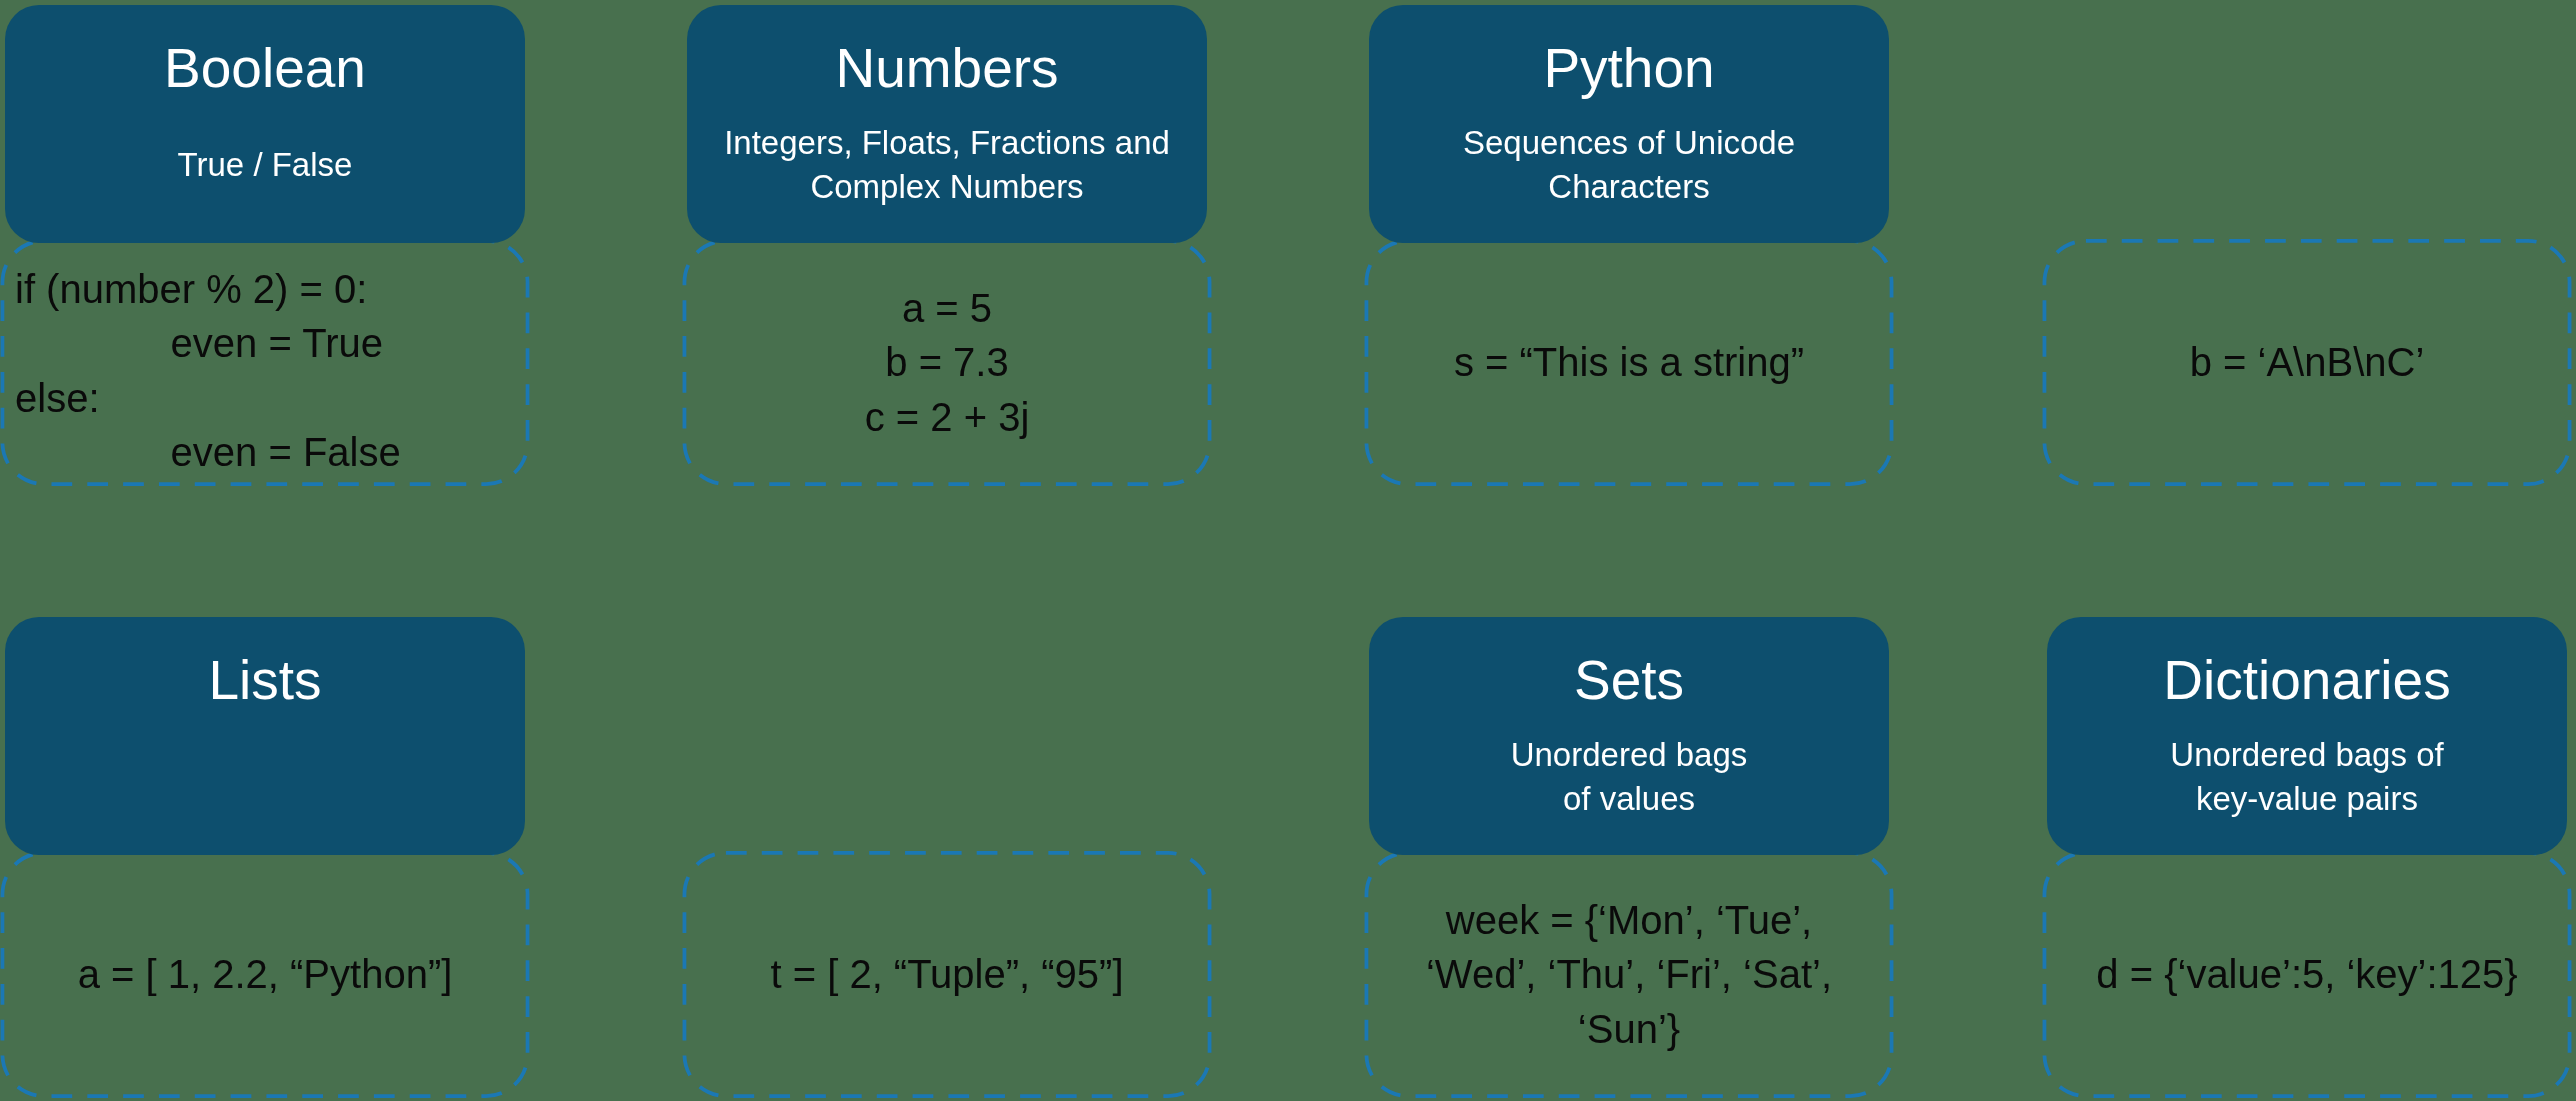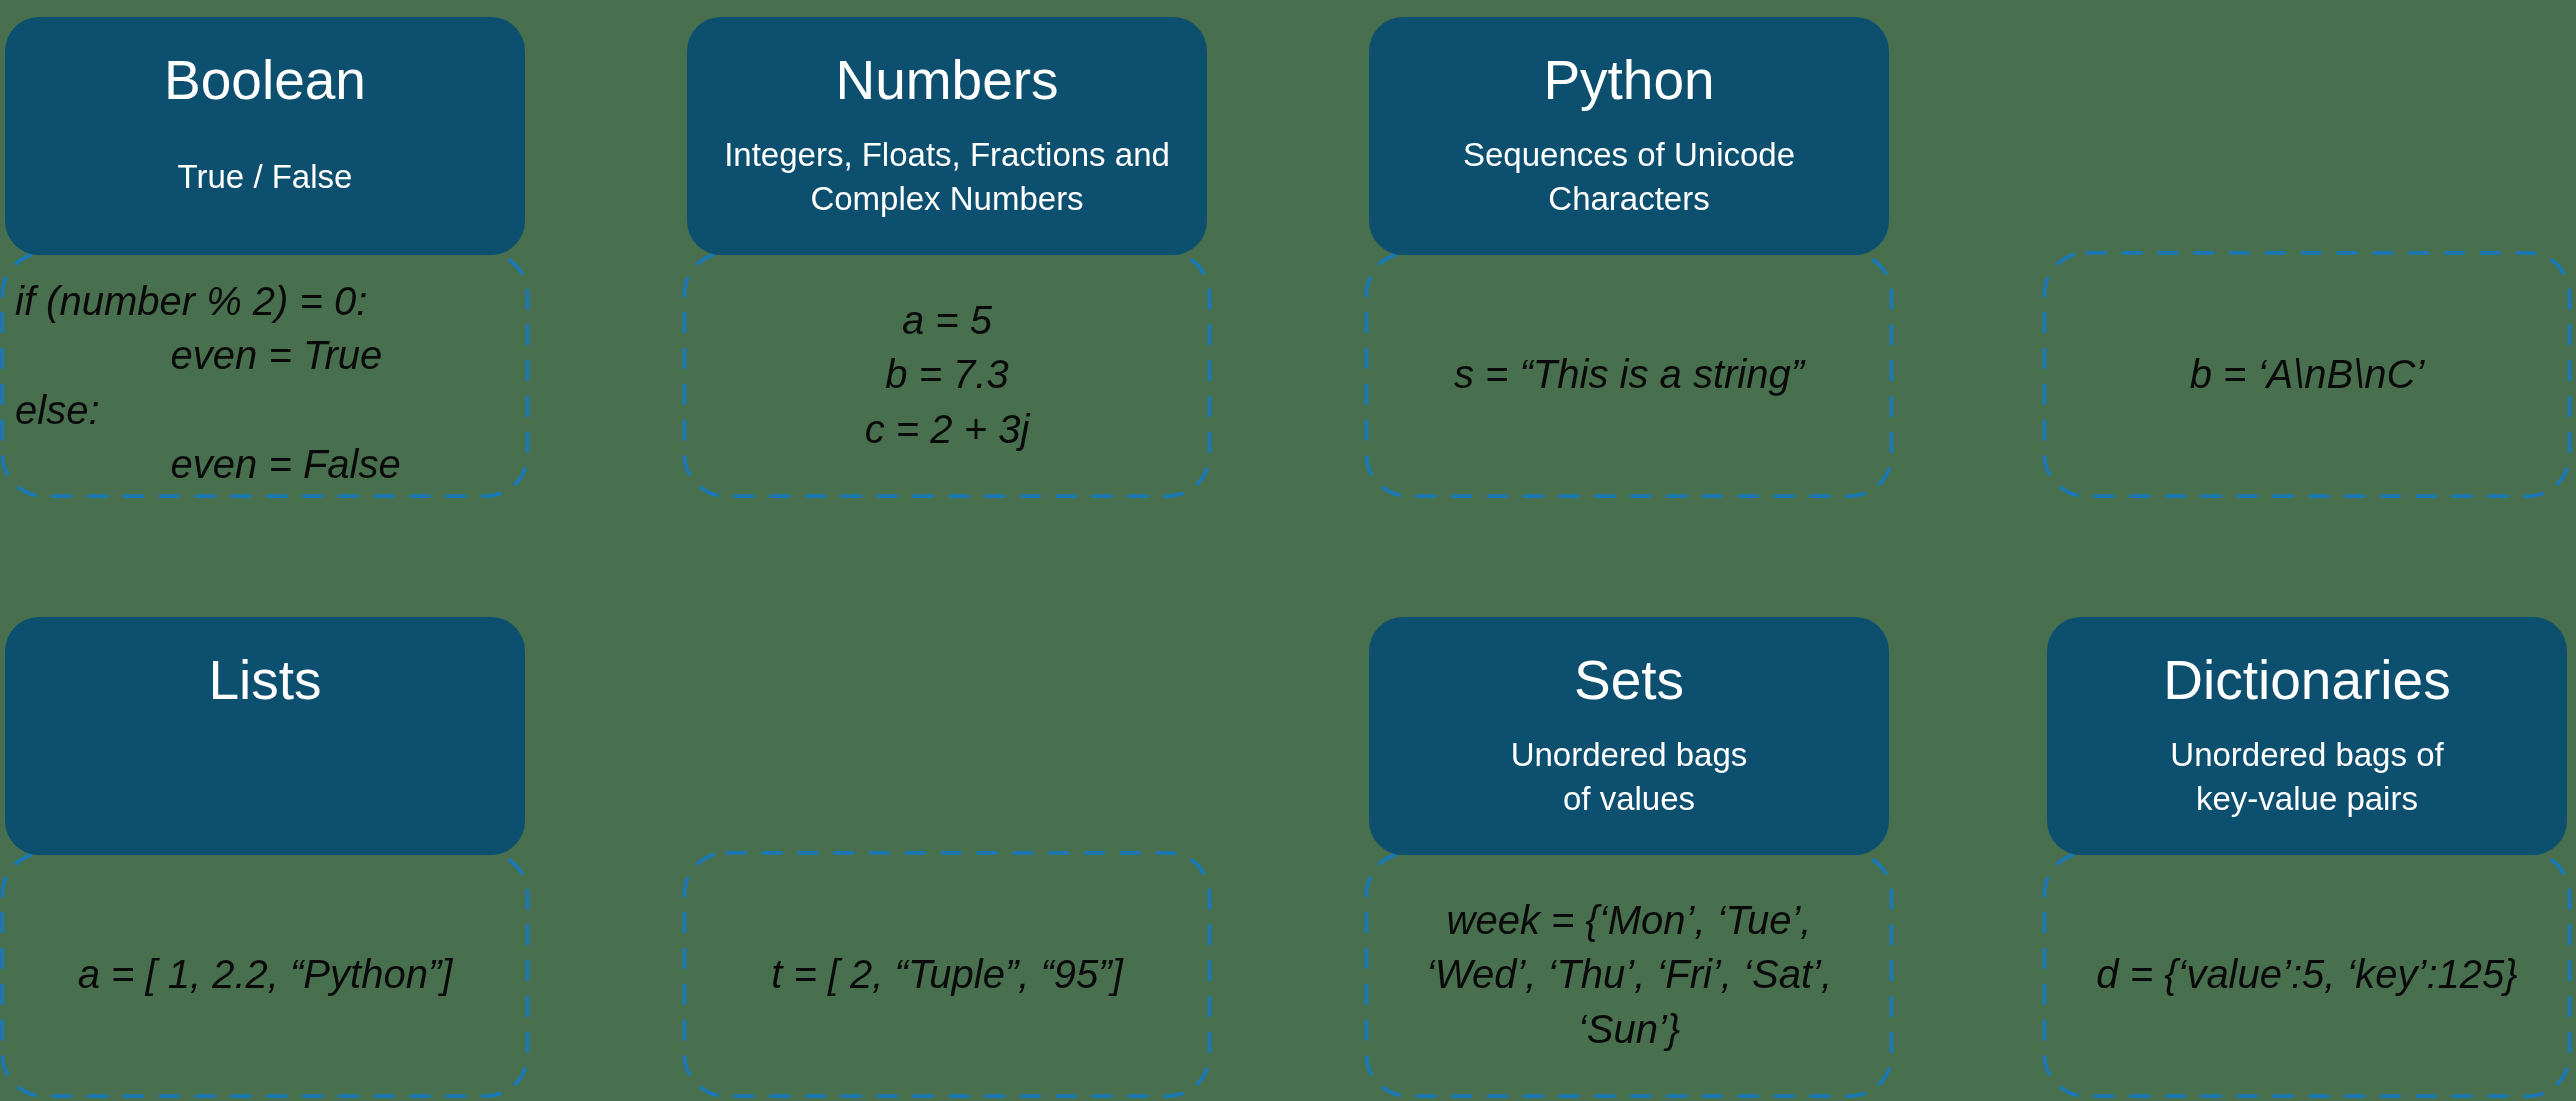--- a/index.html
+++ b/index.html
@@ -14,21 +14,21 @@
   body{
     background:var(--bg);
     font-family:"Liberation Sans", sans-serif;
     overflow:hidden;
     position:relative;
   }
   .canvas{position:relative;width:2576px;height:1101px;}
 
   .card{position:absolute;width:530px;height:489px;}
   .col1{left:0px;}  .col2{left:682px;}  .col3{left:1364px;}  .col4{left:2042px;}
-  .row1{top:12px;padding-left:29px;}   .row2{top:612px;}
+  .row1{top:0px;padding-left:29px;}   .row2{top:612px;}
 
   .card-header{
     position:absolute;left:4.7px;right:4.7px;top:4.7px;height:238px;
     background:var(--header);
     border-radius:34px;
     z-index:2;
     display:flex;flex-direction:column;align-items:center;
     color:var(--title);
     text-align:center;
   }
@@ -43,21 +43,21 @@
     display:flex;align-items:center;justify-content:center;
     font-size:33px;
     line-height:1.32;
     white-space:pre-wrap;
     padding-bottom:13.2px;
   }
 
   .card-body{
     position:absolute;left:0;right:0;top:239px;height:247px;
     z-index:1;
-    display:flex;align-items:center;justify-content:center;font-style:italic;
+    display:flex;align-items:center;justify-content:center;
   }
   .dash-svg{position:absolute;left:0;top:0;width:100%;height:100%;}
   .dash-rect{
     x:2px;y:2px;
     width:calc(100% - 4px);
     height:calc(100% - 4px);
     rx:44px;ry:44px;
     fill:none;
     stroke:var(--dash);
     stroke-width:4px;

